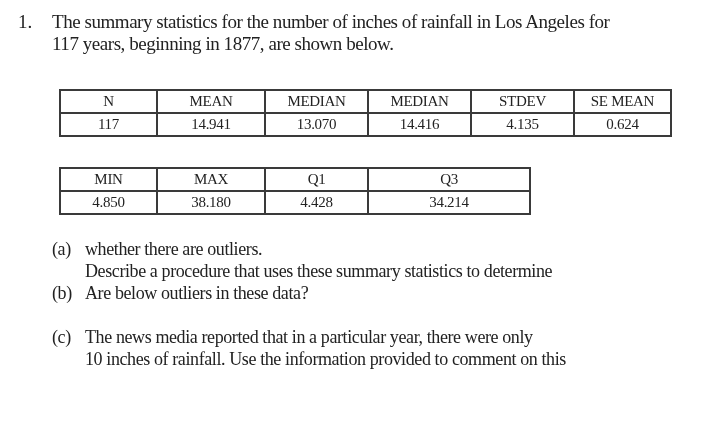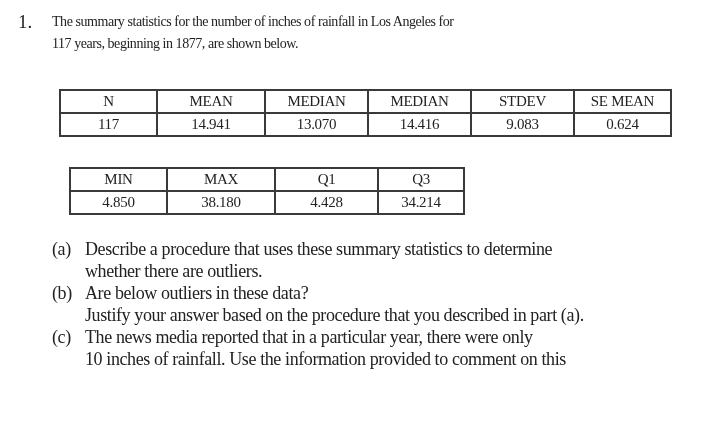--- a/index.html
+++ b/index.html
@@ -3,29 +3,29 @@
 <meta charset="utf-8">
 <style>
   html, body { margin:0; padding:0; }
   body {
     width:725px; height:429px; background:#ffffff; overflow:hidden;
     position:relative;
     font-family:"Liberation Serif","DejaVu Serif",serif;
     color:#222222;
   }
   .q-num { position:absolute; left:18px; top:11px; font-size:19px; line-height:22px; }
-  .q-stem { position:absolute; left:52px; top:11px; width:640px; font-size:14px; line-height:22px; letter-spacing:-0.45px; }
+  .q-stem { position:absolute; left:52px; top:11px; width:640px; font-size:19px; line-height:22px; letter-spacing:-0.45px; }
   table.stats {
     position:absolute; border-collapse:collapse;
     font-size:15px; text-align:center; letter-spacing:-0.3px;
   }
   table.stats td { border:2px solid #3a3a3a; height:21px; padding:0; line-height:21px; }
   table.stats { border:2px solid #3a3a3a; }
   #t1 { left:59px; top:89px; width:613px; }
-  #t2 { left:69px; top:167px; width:396px; }
+  #t2 { left:59px; top:167px; width:472px; }
   .part { position:absolute; font-size:18px; line-height:22px; letter-spacing:-0.4px; }
   .part .lab { position:absolute; left:0; top:0; }
   .part .txt { position:absolute; left:33px; top:0; width:600px; }
   .u { }
 </style>
 </head>
 <body>
 
 <div class="q-num">1.</div>
 <div class="q-stem">
@@ -41,21 +41,21 @@
     <td style="width:101px">MEDIAN</td>
     <td style="width:101px">MEDIAN</td>
     <td style="width:101px">STDEV</td>
     <td>SE MEAN</td>
   </tr>
   <tr>
     <td>117</td>
     <td>14.941</td>
     <td>13.070</td>
     <td>14.416</td>
-    <td>9.083</td>
+    <td>4.135</td>
     <td>0.624</td>
   </tr>
 </tbody>
   </table>
 
 <table id="t2" class="stats">
   <tbody>
       <tr>
     <td style="width:95px">MIN</td>
     <td style="width:106px">MAX</td>
@@ -67,30 +67,29 @@
     <td>38.180</td>
     <td>4.428</td>
     <td>34.214</td>
   </tr>
 </tbody>
   </table>
 
 <div class="part" style="left:52px; top:238px;">
   <span class="lab">(a)</span>
   <div class="txt">
+    <div>whether there are outliers.</div>
     <div>Describe a procedure that uses these summary statistics to determine</div>
-    <div>whether there are outliers.</div>
   </div>
 </div>
 
 <div class="part" style="left:52px; top:282px;">
   <span class="lab">(b)</span>
   <div class="txt">
     <div>Are below outliers in these data?</div>
-    <div>Justify your answer based on the procedure that you described in part (a).</div>
   </div>
 </div>
 
 <div class="part" style="left:52px; top:326px;">
   <span class="lab">(c)</span>
   <div class="txt">
     <div><span>The news media reported that in a particular year, there were </span><span class="u">only</span></div>
     <div>10 inches of rainfall. Use the information provided to comment on this</div>
   </div>
 </div>

